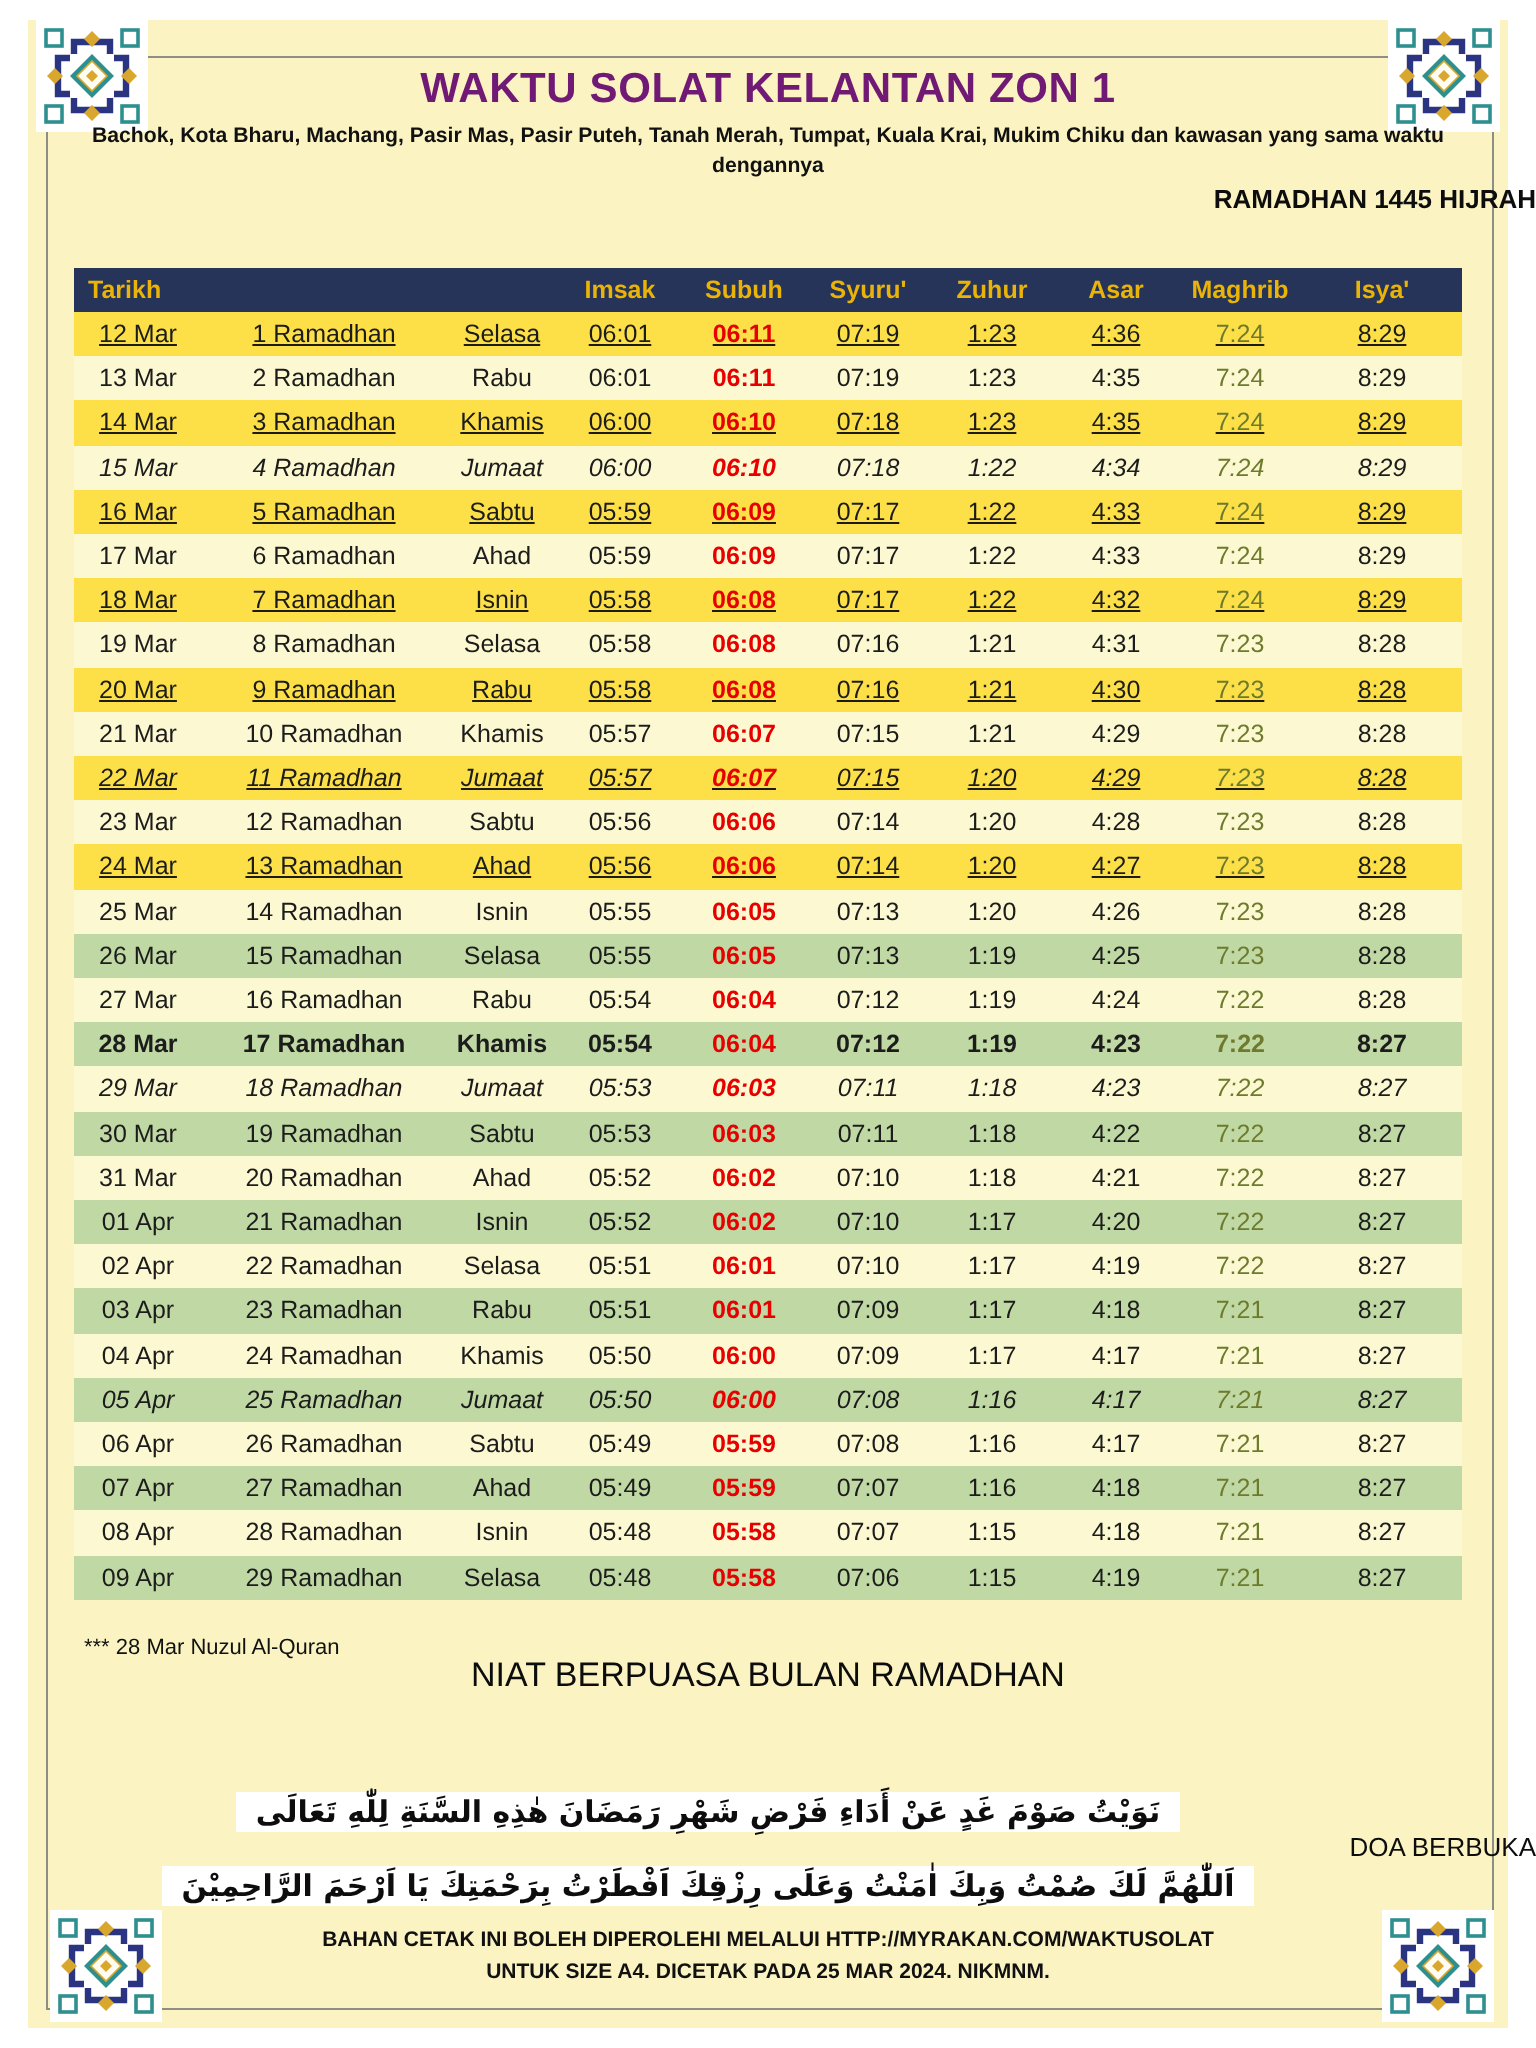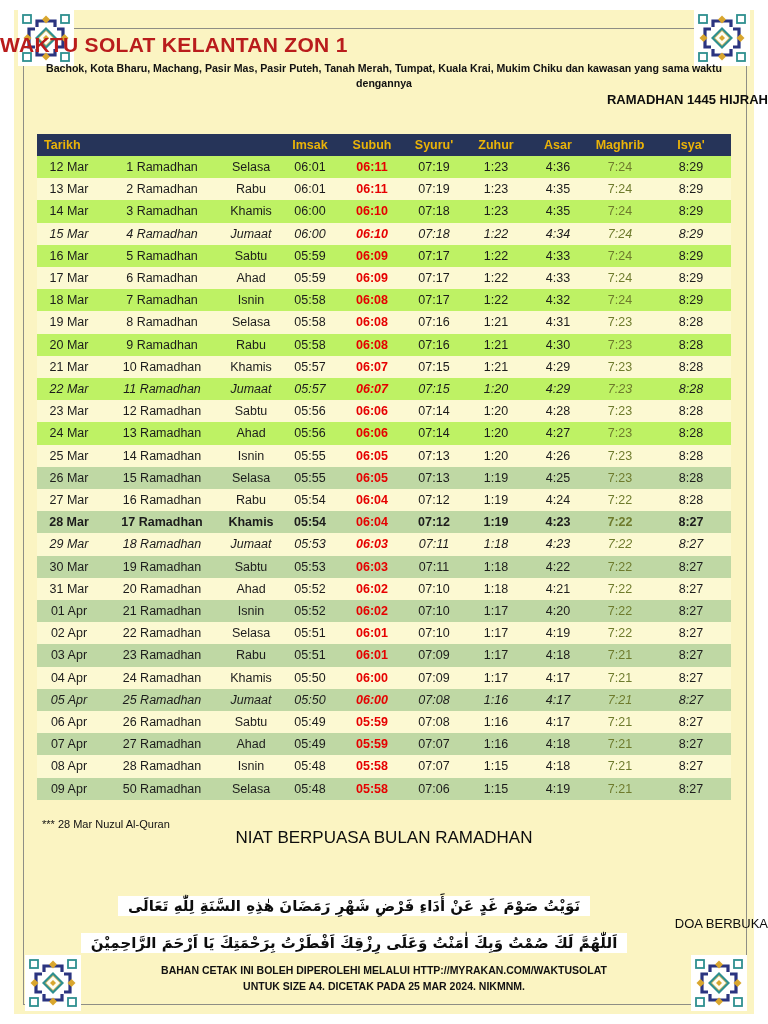--- a/index.html
+++ b/index.html
@@ -1,37 +1,37 @@
 <!DOCTYPE html>
 <html><head>
 <meta charset="utf-8">
 <style>
   html,body{margin:0;padding:0;}
   body{background:#ffffff;font-family:"Liberation Sans",sans-serif;}
   #page{position:relative;width:768px;height:1024px;background:#ffffff;overflow:hidden;}
   .sheet{position:absolute;left:14px;top:10px;width:740px;height:1004px;background:#FBF4C2;}
   .frame{position:absolute;left:23px;top:28px;width:722px;height:975px;border:1px solid #8E8E85;}
-  .title{position:absolute;left:0;top:33px;width:768px;
-         font-size:21px;font-weight:700;color:#b91c1c;letter-spacing:.3px;}
+  .title{position:absolute;left:0;top:33px;width:768px;text-align:center;
+         font-size:21px;font-weight:700;color:#701a75;letter-spacing:.3px;}
   .subtitle{position:absolute;left:39px;top:61px;width:690px;text-align:center;
             font-size:10.6px;font-weight:700;color:#111;line-height:15px;}
   .hijrah{position:absolute;left:0;top:92px;width:768px;text-align:right;
           font-size:13px;font-weight:700;color:#0d0d0d;}
   
   table.solat{position:absolute;left:37px;top:134px;width:694px;border-collapse:collapse;
               table-layout:fixed;font-size:12.5px;color:#1c1c1c;}
   table.solat th{background:#263459;color:#eab308;font-weight:700;height:22px;
                  padding:0;text-align:center;font-size:12.5px;}
   table.solat th.h-tarikh{text-align:left;padding-left:7px;}
   table.solat td{height:22.2px;padding:0;line-height:22.2px;text-align:center;white-space:nowrap;}
   td.c-date{text-align:left;padding-left:7px;}
   td.c-ramadhan,td.c-day{text-align:left;}
   td.c-subuh{color:#E60000;font-weight:700;}
   td.c-maghrib{color:#6E7B2D;}
-  tr.bg-pink{background:#bef264;}
+  tr.bg-pink{background:#fde047;text-decoration:underline;}
   tr.bg-yellow{background:#FCF9D2;}
   tr.bg-green{background:#BFD8A4;}
   tr.fri{font-style:italic;}
   tr.hl{font-weight:700;}
   col.w-date{width:64px;} col.w-ram{width:122px;} col.w-day{width:56px;}
   col.w-t{width:62px;} col.w-last{width:80px;}
   
   .footnote{position:absolute;left:42px;top:818px;font-size:11px;color:#111;}
   .niat-title{position:absolute;left:0;top:828px;width:768px;text-align:center;font-size:17px;color:#0d0d0d;}
   .arabic{position:absolute;left:0;width:708px;text-align:center;direction:rtl;
@@ -450,21 +450,21 @@
           <td class="c-imsak">05:48</td>
           <td class="c-subuh">05:58</td>
           <td class="c-syuru">07:07</td>
           <td class="c-zuhur">1:15</td>
           <td class="c-asar">4:18</td>
           <td class="c-maghrib">7:21</td>
           <td class="c-isya">8:27</td>
         </tr>
         <tr class="bg-green">
           <td class="c-date">09 Apr</td>
-          <td class="c-ramadhan">50 Ramadhan</td>
+          <td class="c-ramadhan">29 Ramadhan</td>
           <td class="c-day">Selasa</td>
           <td class="c-imsak">05:48</td>
           <td class="c-subuh">05:58</td>
           <td class="c-syuru">07:06</td>
           <td class="c-zuhur">1:15</td>
           <td class="c-asar">4:19</td>
           <td class="c-maghrib">7:21</td>
           <td class="c-isya">8:27</td>
         </tr>
       </tbody>

